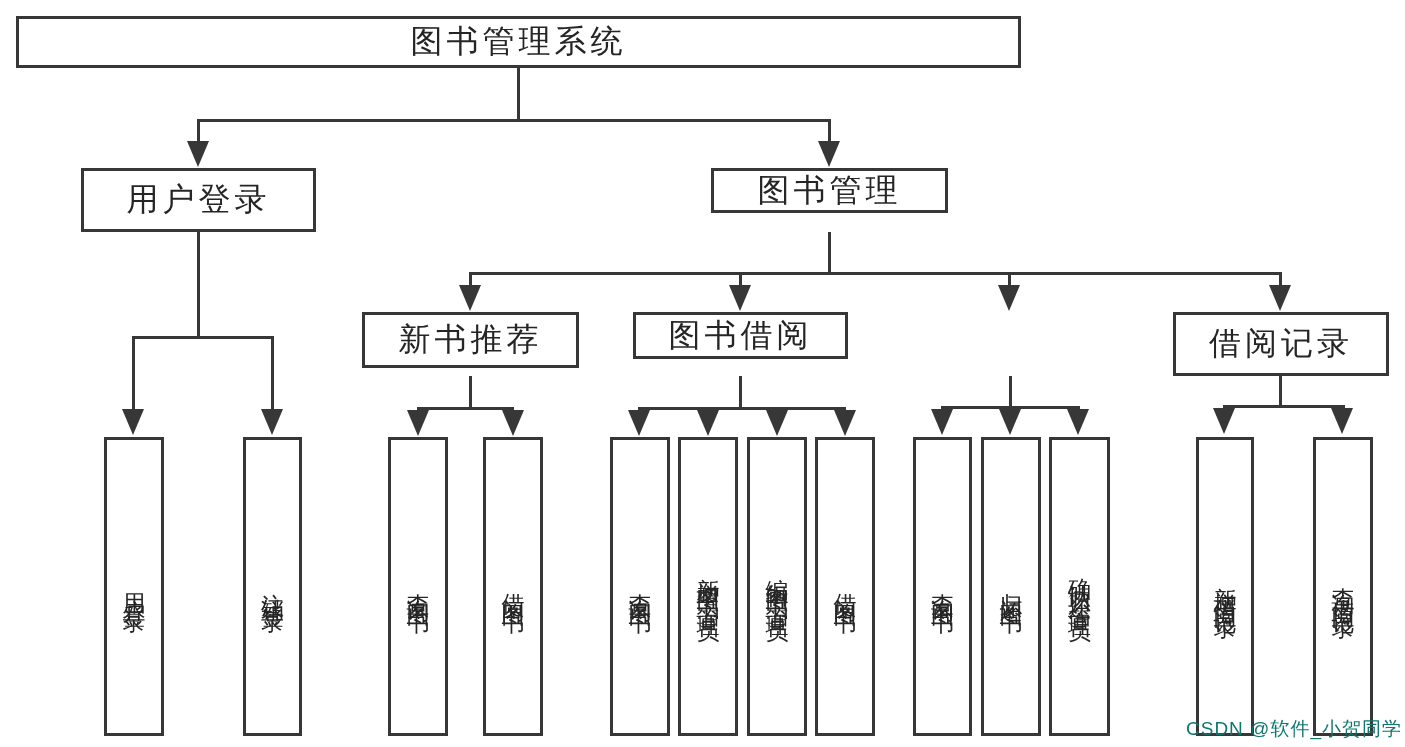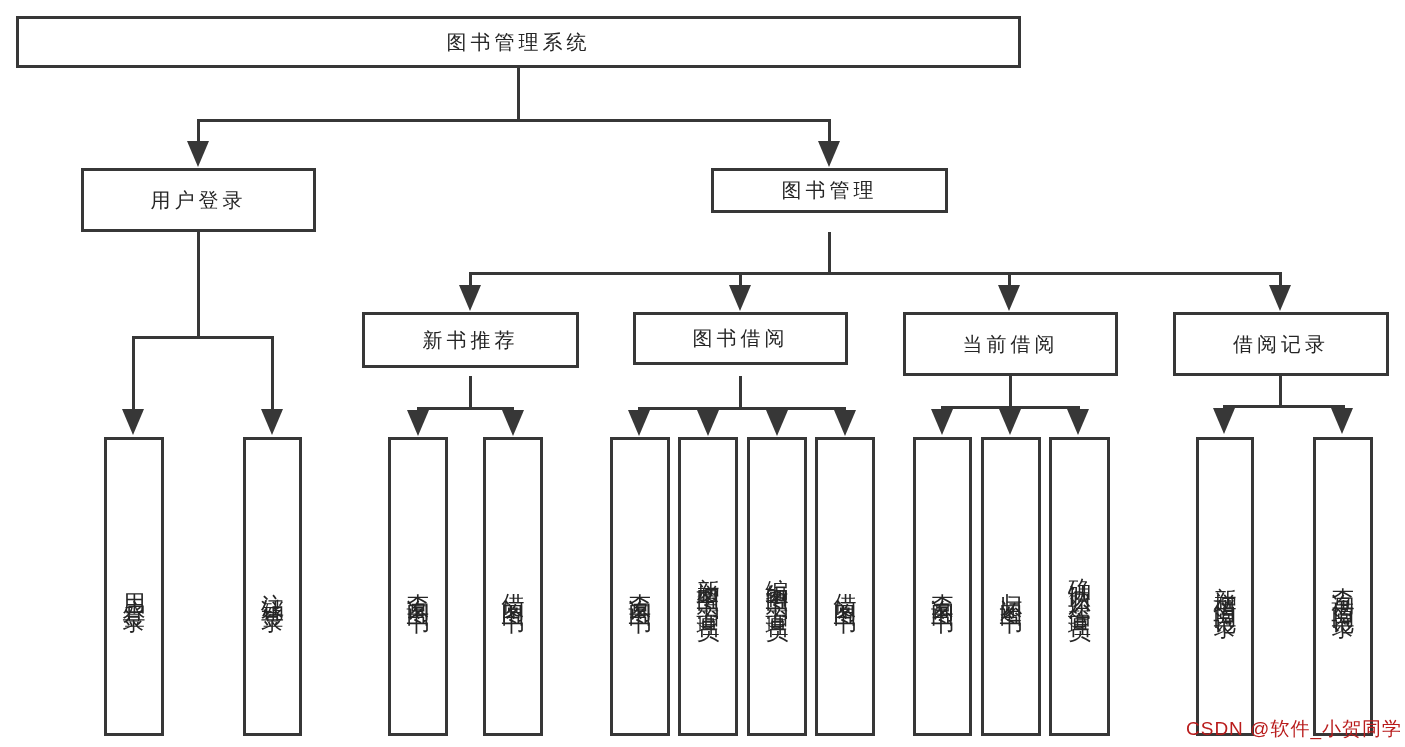--- a/index.html
+++ b/index.html
@@ -4,35 +4,35 @@
 <style>
   html,body { margin:0; padding:0; background:#ffffff; }
   .canvas {
     position:relative; width:1405px; height:747px; background:#ffffff;
     font-family:"Liberation Sans","DejaVu Sans",sans-serif; overflow:hidden;
   }
   .box {
     position:absolute; box-sizing:border-box;
     border:3px solid #373737; background:#ffffff;
     display:flex; align-items:center; justify-content:center;
-    color:#252525; font-size:20px; letter-spacing:4px; white-space:nowrap;
+    color:#252525; font-size:32px; letter-spacing:4px; white-space:nowrap;
   }
   .vbox {
     writing-mode:vertical-rl; text-orientation:mixed;
     font-size:23px; letter-spacing:6px; line-height:1;
   }
   .vl, .hl { position:absolute; background:#373737; }
   .ar {
     position:absolute; width:0; height:0;
     border-left:11px solid transparent; border-right:11px solid transparent;
     border-top:26px solid #373737;
   }
   .wm {
     position:absolute; left:1186px; top:716px; z-index:5;
-    font-size:19px; color:#b91c1c; letter-spacing:1px; white-space:nowrap;
+    font-size:19px; color:#0f766e; letter-spacing:1px; white-space:nowrap;
   }
 </style>
 </head>
 <body>
 
 <div class="canvas">
 
   <div class="box" style="left:16px;top:16px;width:1005px;height:52px">图书管理系统</div>
 
   <div class="vl" style="left:517px;top:68px;width:3px;height:51px"></div>
@@ -57,22 +57,21 @@
   <div class="vl" style="left:469px;top:275px;width:3px;height:12px"></div>
   <div class="ar" style="left:459px;top:285px"></div>
   <div class="vl" style="left:739px;top:275px;width:3px;height:12px"></div>
   <div class="ar" style="left:729px;top:285px"></div>
   <div class="vl" style="left:1008px;top:275px;width:3px;height:12px"></div>
   <div class="ar" style="left:998px;top:285px"></div>
   <div class="vl" style="left:1279px;top:275px;width:3px;height:12px"></div>
   <div class="ar" style="left:1269px;top:285px"></div>
 
   <div class="box" style="left:362px;top:312px;width:217px;height:56px">新书推荐</div>
-  <div class="box" style="left:633px;top:312px;width:215px;height:53px">图书借阅</div>
-  <div class="box" style="left:903px;top:312px;width:215px;height:64px">当前借阅</div>
+  <div class="box" style="left:633px;top:312px;width:215px;height:47px">图书借阅</div>
   <div class="box" style="left:1173px;top:312px;width:216px;height:64px">借阅记录</div>
 
   <div class="vl" style="left:469px;top:376px;width:3px;height:31px"></div>
   <div class="hl" style="left:417px;top:407px;width:97px;height:3px"></div>
   <div class="ar" style="left:407px;top:410px"></div>
   <div class="ar" style="left:502px;top:410px"></div>
 
   <div class="vl" style="left:739px;top:376px;width:3px;height:31px"></div>
   <div class="hl" style="left:638px;top:407px;width:208px;height:3px"></div>
   <div class="ar" style="left:628px;top:410px"></div>

